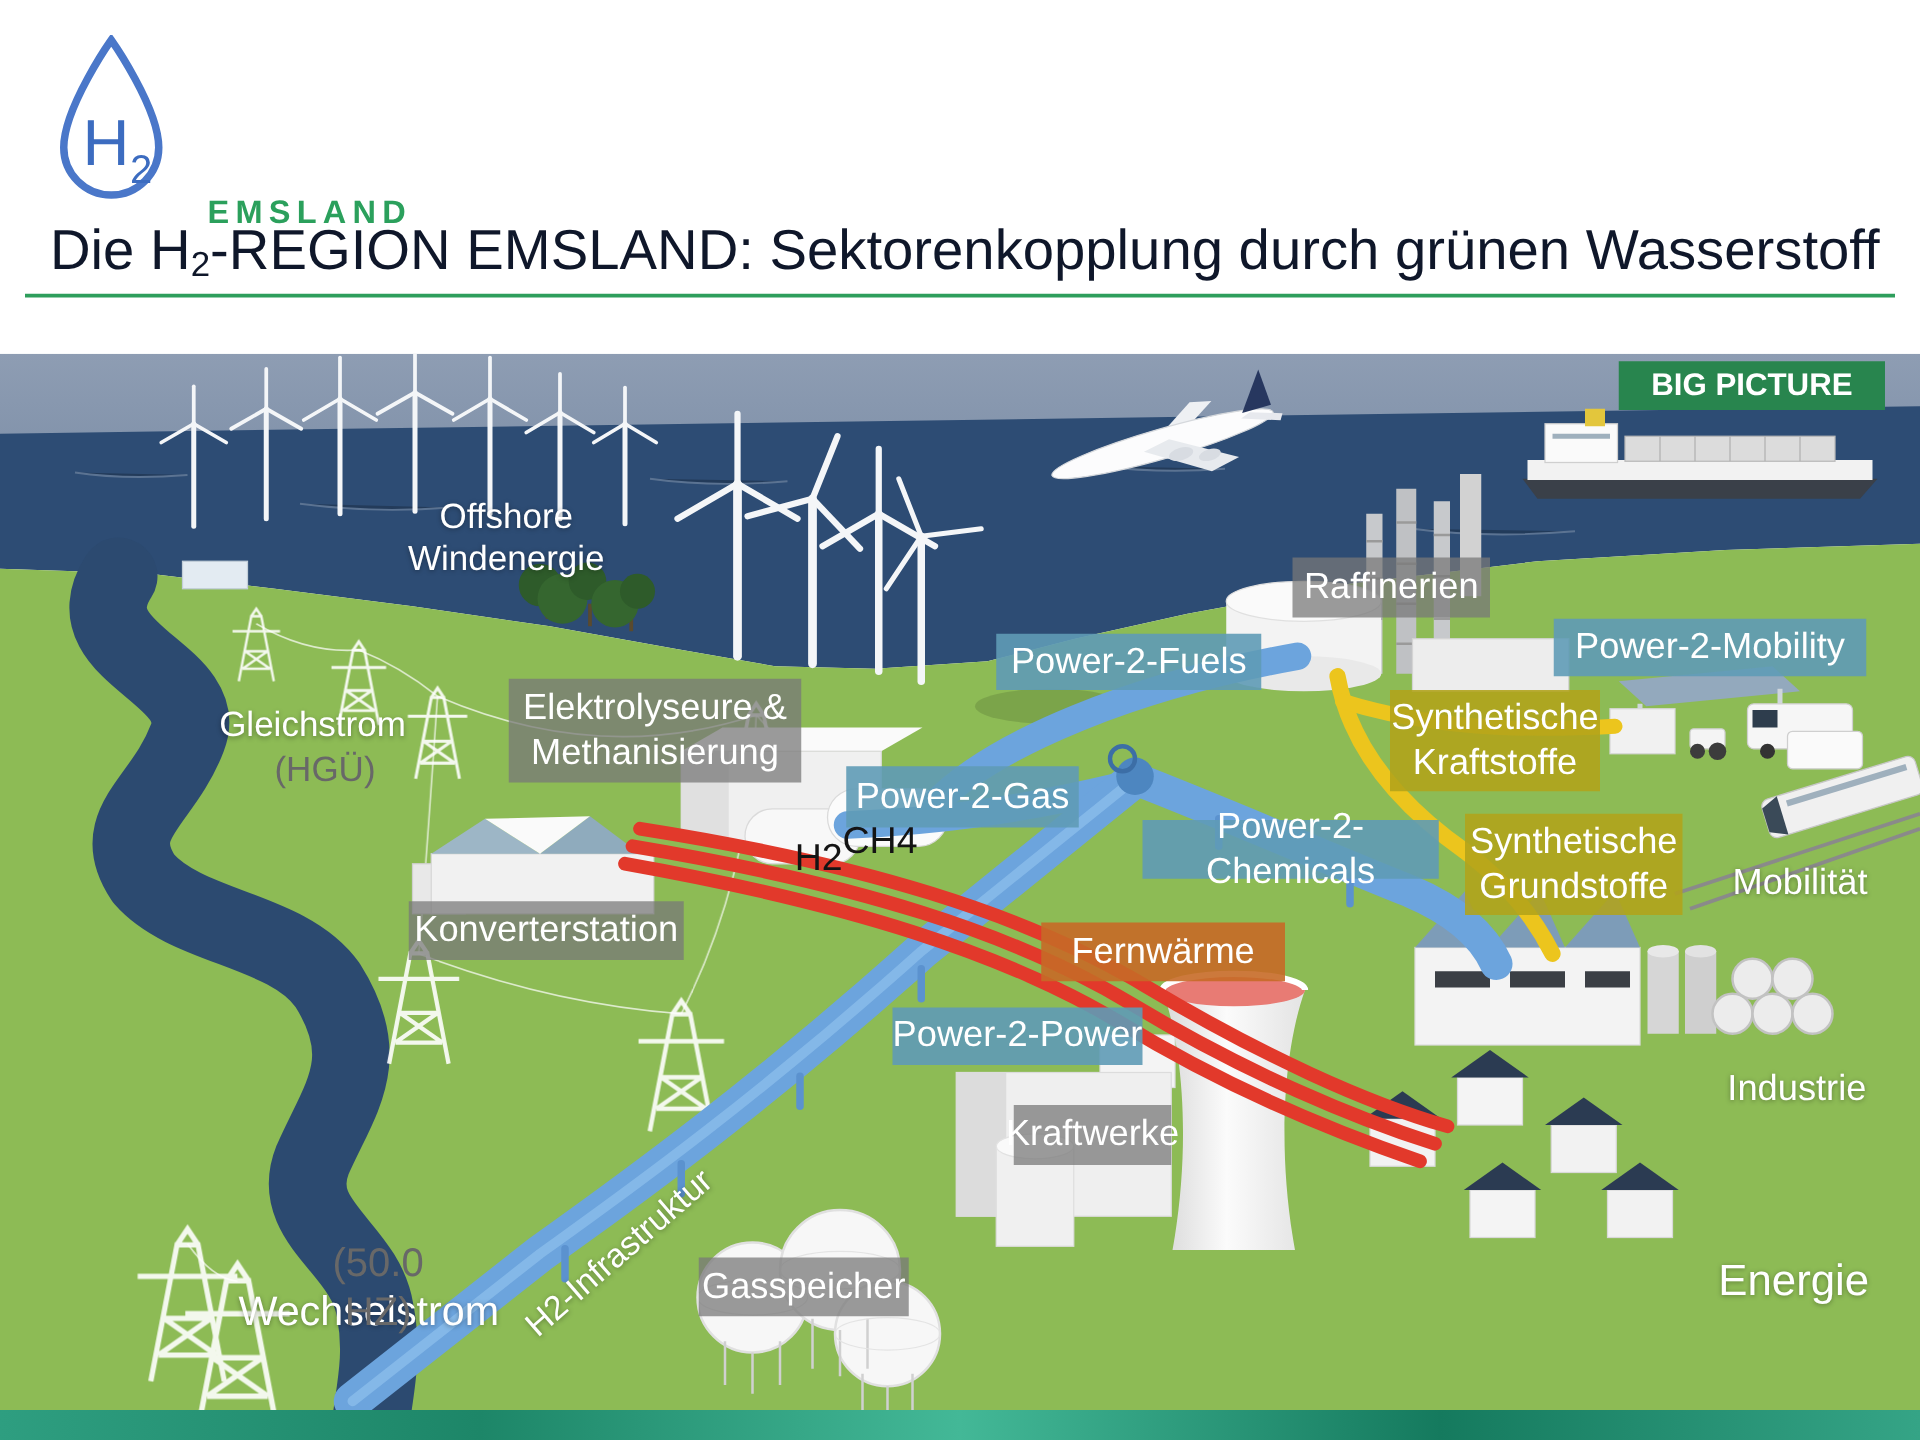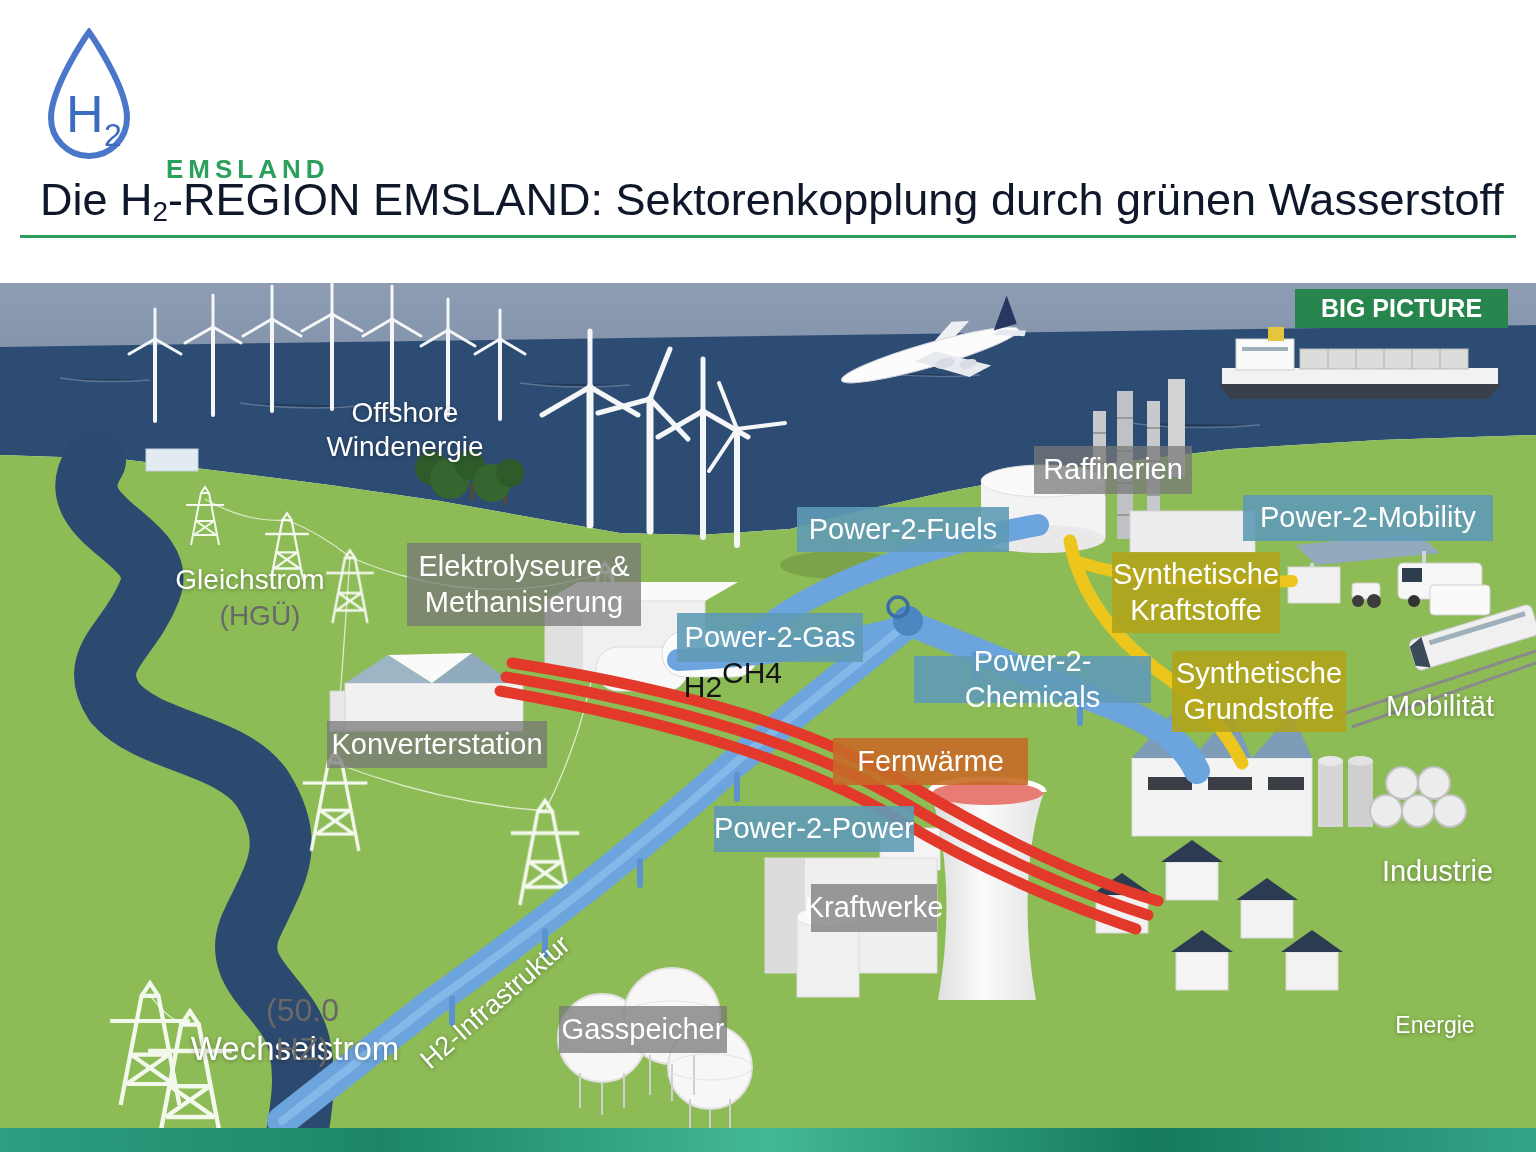--- a/index.html
+++ b/index.html
@@ -20,21 +20,21 @@
   
   .lbl{position:absolute;display:flex;align-items:center;justify-content:center;
        color:#fff;font-size:29px;line-height:1.22;text-align:center;white-space:pre-line;}
   .box-gray{background:rgba(120,120,120,.74);}
   .box-blue{background:rgba(95,155,182,.9);}
   .box-yellow{background:rgba(178,163,26,.88);}
   .box-orange{background:rgba(199,106,39,.9);margin-left:12px;}
   .badge{background:#28854e;font-weight:700;font-size:25px;}
   .plain{text-shadow:0 1px 4px rgba(0,0,0,.35);}
   .muted{color:#686868;text-shadow:none;}
-  .dark{color:#141414;font-size:30px;margin-left:48px;}
+  .dark{color:#141414;font-size:30px;}
   .rot{transform:rotate(-41deg);transform-origin:center center;}
 </style>
 </head>
 <body>
 
 <div class="logo">
   <svg class="logo-drop" width="100" height="140" viewBox="0 0 100 140">
     <path d="M47,4 C47,4 9,58 9,90 a38,38 0 0 0 76,0 C85,58 47,4 47,4 Z" fill="none" stroke="#4a77c9" stroke-width="6"></path>
     <text x="24" y="104" font-size="52" fill="#3c6cc0" font-family="Liberation Sans, sans-serif">H</text>
     <text x="62" y="118" font-size="32" fill="#3c6cc0" font-family="Liberation Sans, sans-serif">2</text>
@@ -446,13 +446,13 @@
 
 <div class="lbl box-gray" style="left:811px;top:884px;width:126px;height:48px">Kraftwerke</div>
 
 <div class="lbl plain" style="left:215px;top:1033px;width:160px;height:32px;font-size:33px">Wechselstrom</div>
 <div class="lbl muted" style="left:240px;top:1015px;width:125px;height:30px;font-size:32px">(50.0 HZ)</div>
 
 <div class="lbl plain rot" style="left:395px;top:986px;width:200px;height:32px;font-size:27px">H2-Infrastruktur</div>
 
 <div class="lbl box-gray" style="left:559px;top:1006px;width:168px;height:47px">Gasspeicher</div>
 
-<div class="lbl plain" style="left:1385px;top:1008px;width:100px;height:34px;font-size:23px">Energie</div>
+<div class="lbl plain" style="left:1385px;top:1008px;width:100px;height:34px;font-size:35px">Energie</div>
 
 </body></html>

